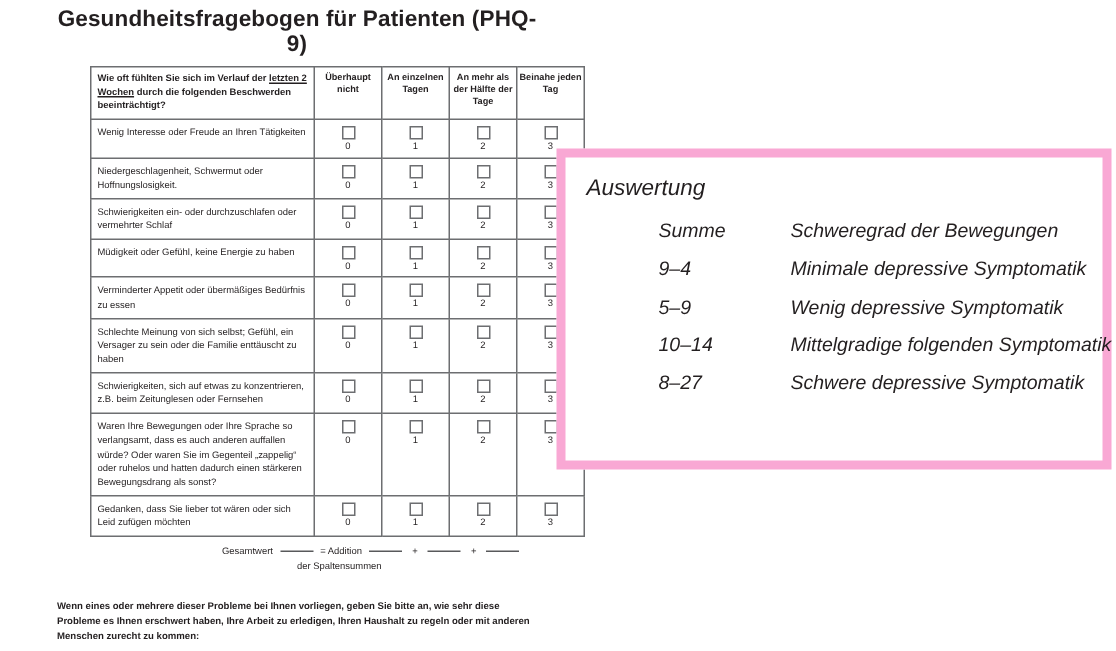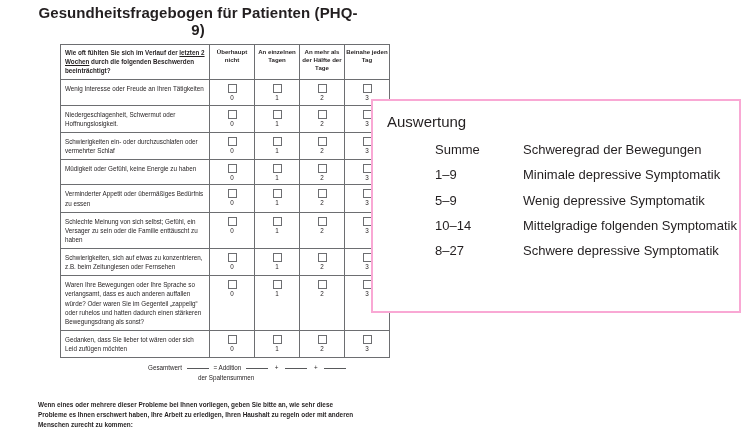--- a/index.html
+++ b/index.html
@@ -152,23 +152,24 @@
   }
 
   
   #auswertung-box {
     position: absolute;
     left: 371px;
     top: 99px;
     width: 370px;
     height: 214px;
     box-sizing: border-box;
-    border: 2px solid #f9a8d4;
+    border: 6px solid #f9a8d4;
     background: #ffffff;
     padding: 12px 14px 10px 14px;
+    font-style: italic;
   }
   #auswertung-title {
     font-size: 15px;
     color: #231f20;
     line-height: 1.2;
     margin-bottom: 7px;
   }
   #auswertung-table {
     border-collapse: collapse;
     width: 100%;
@@ -428,21 +429,21 @@
 
 <div id="auswertung-box">
   <div id="auswertung-title">Auswertung</div>
   <table id="auswertung-table">
     <tbody>
       <tr>
         <td class="aus-range">Summe</td>
         <td class="aus-desc">Schweregrad der Bewegungen</td>
       </tr>
       <tr>
-        <td class="aus-range">1–9</td>
+        <td class="aus-range">9–4</td>
         <td class="aus-desc">Minimale depressive Symptomatik</td>
       </tr>
       <tr>
         <td class="aus-range">5–9</td>
         <td class="aus-desc">Wenig depressive Symptomatik</td>
       </tr>
       <tr>
         <td class="aus-range">10–14</td>
         <td class="aus-desc">Mittelgradige folgenden Symptomatik</td>
       </tr>

